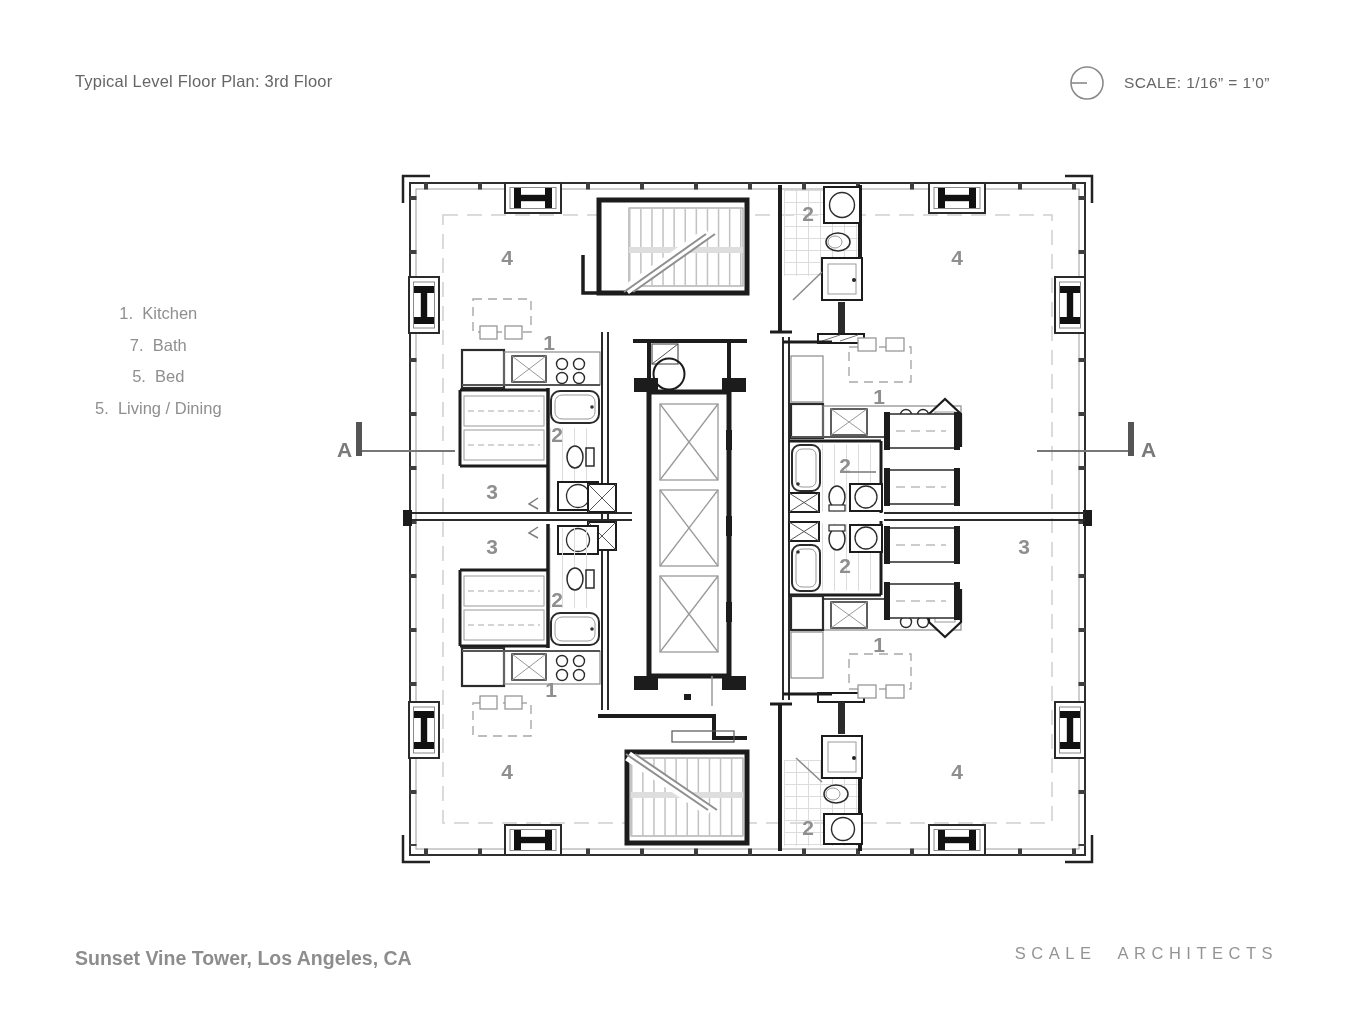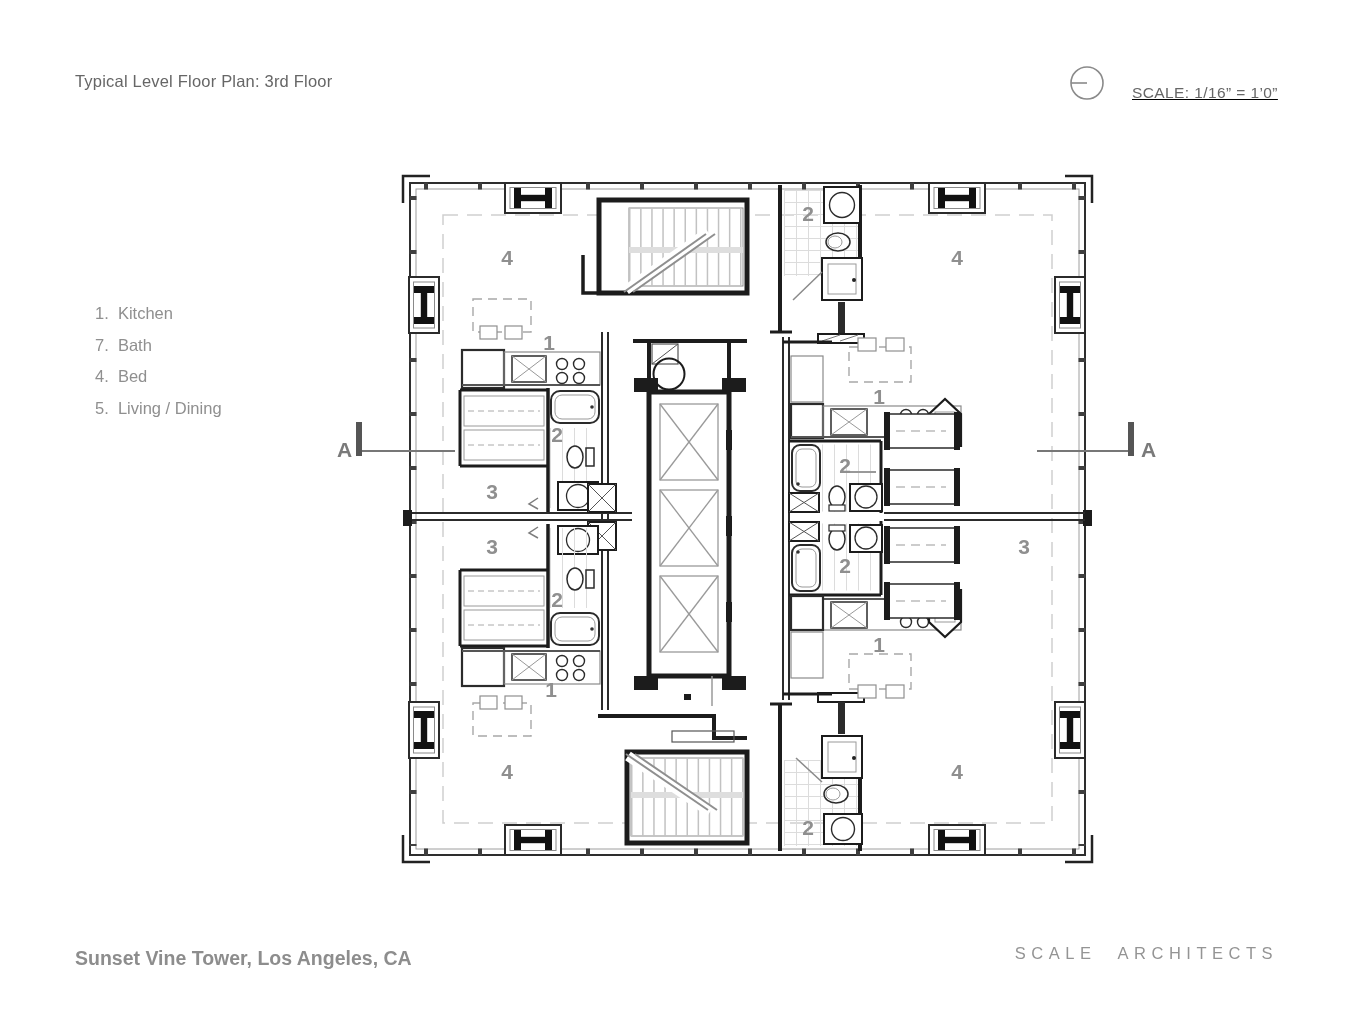--- a/index.html
+++ b/index.html
@@ -4,24 +4,24 @@
 <style>
   :root{
     --wall:#1c1c1c; --line:#2b2b2b; --fixture:#8a8a8a; --tile:#d6d6d6;
     --label:#8f8f8f; --heading:#666666; --muted:#979797; --footer:#8d8d8d;
   }
   html,body{margin:0;padding:0;background:#ffffff;}
   body{width:1350px;height:1032px;position:relative;overflow:hidden;
        font-family:"Liberation Sans", sans-serif;}
   .abs{position:absolute;}
   .sheet-title{left:75px;top:72px;font-size:16.5px;font-weight:normal;color:var(--heading);letter-spacing:.2px;}
-  .scale-group{left:1068px;top:64px;display:flex;align-items:flex-end;gap:26px;text-decoration:underline;}
+  .scale-group{left:1068px;top:64px;display:flex;align-items:center;gap:18px;}
   .scale-text{font-size:15.5px;color:var(--heading);letter-spacing:.4px;}
   .legend{left:95px;top:298px;font-size:16.5px;color:var(--label);line-height:31.5px;}
-  .legend div{white-space:pre;}
+  .legend div{white-space:pre;text-align:center;}
   .footer-project{left:75px;top:947px;font-size:19.5px;color:var(--footer);font-weight:bold;}
   .footer-firm{right:72px;top:944px;font-size:16.5px;color:#949494;letter-spacing:5.5px;word-spacing:12px;}
   .section-letter{font-size:21px;font-weight:bold;color:#7a7a7a;}
   .room-label{position:absolute;transform:translate(-50%,-50%);font-size:21px;font-weight:bold;
               color:var(--label);pointer-events:none;}
   svg{position:absolute;left:0;top:0;}
 </style>
 </head>
 <body>
 
@@ -410,21 +410,21 @@
   <svg width="38" height="38" viewBox="0 0 38 38" style="position:static">
     <circle cx="19" cy="19" r="16" fill="none" stroke="#8a8a8a" stroke-width="1.6"></circle>
     <line x1="3" y1="19" x2="19" y2="19" stroke="#8a8a8a" stroke-width="1.6"></line>
   </svg>
   <span class="scale-text">SCALE: 1/16” = 1’0”</span>
 </div>
 
 <div class="abs legend">
   <div>1.  Kitchen</div>
   <div>7.  Bath</div>
-  <div>4.  Bed</div>
+  <div>5.  Bed</div>
   <div>5.  Living / Dining</div>
 </div>
 
 <div class="abs section-letter" style="left:337px;top:438px;">A</div>
 <div class="abs section-letter" style="left:1141px;top:438px;">A</div>
 
 <div class="abs footer-project">Sunset Vine Tower, Los Angeles, CA</div>
 <div class="abs footer-firm">SCALE ARCHITECTS</div>
 
 </body></html>

